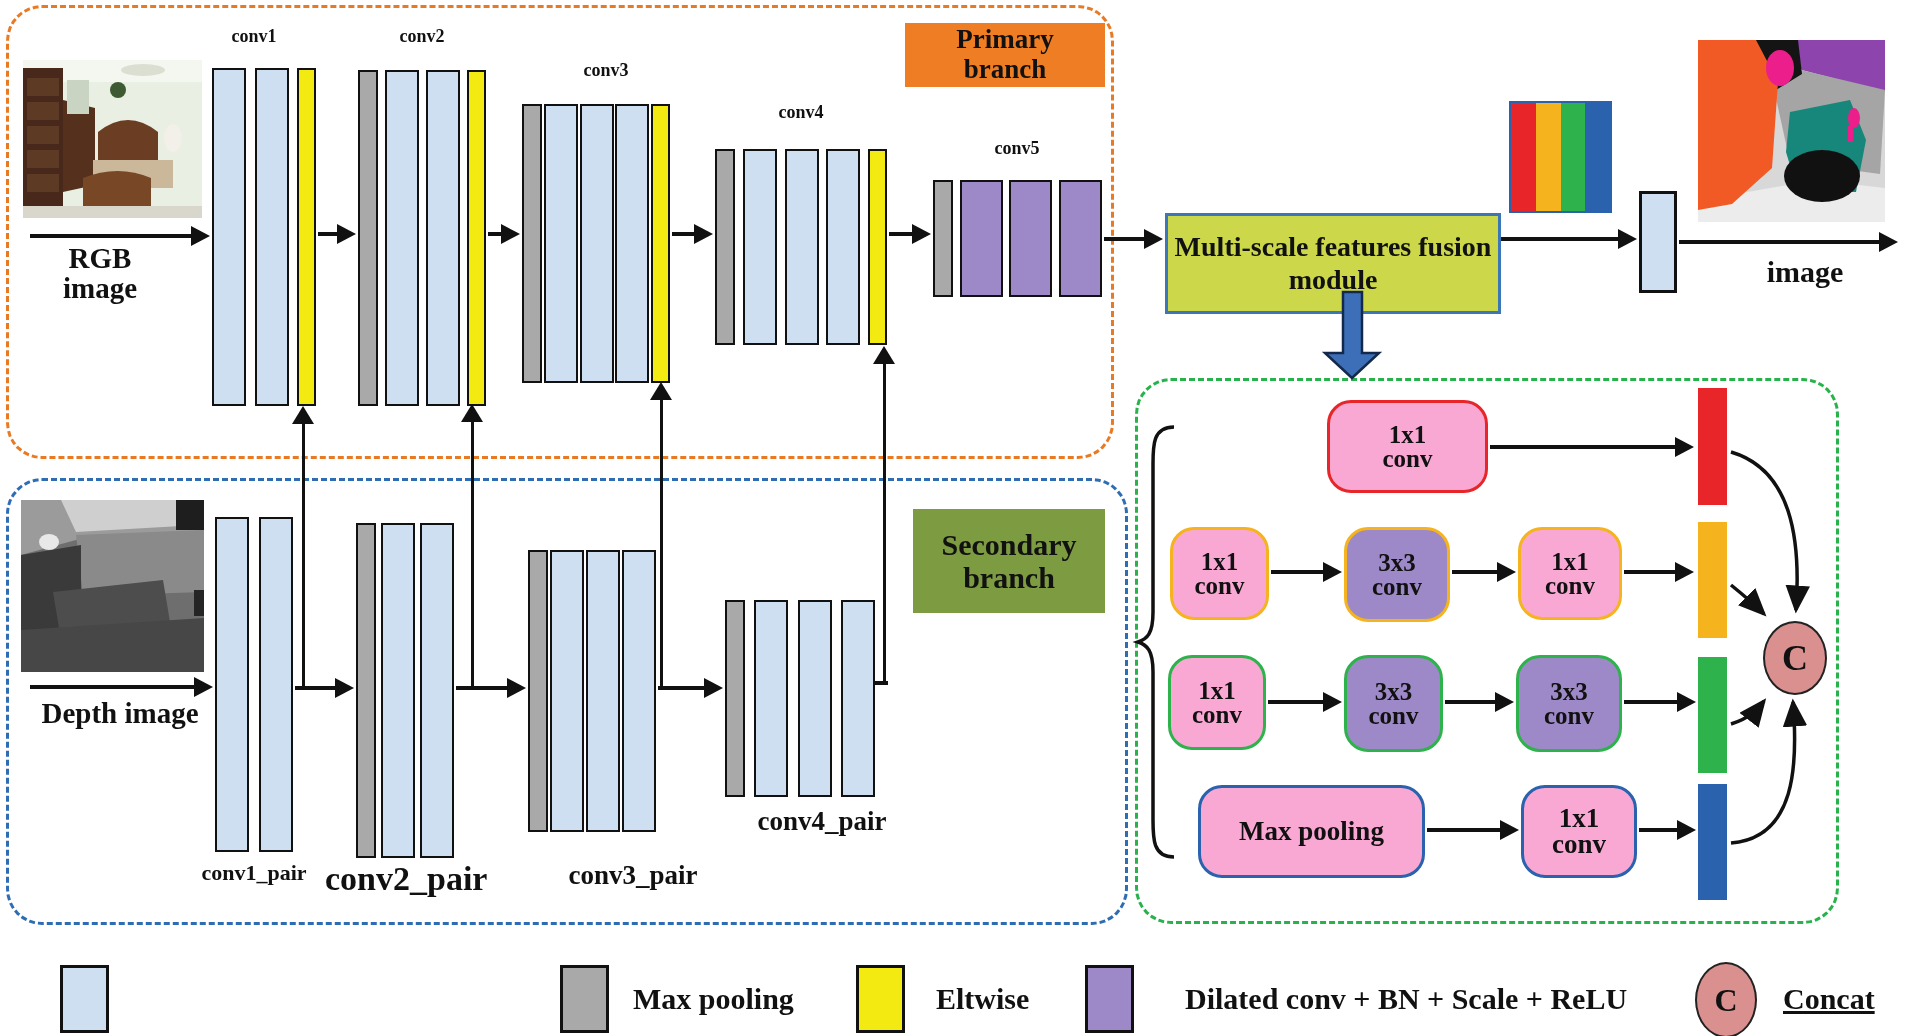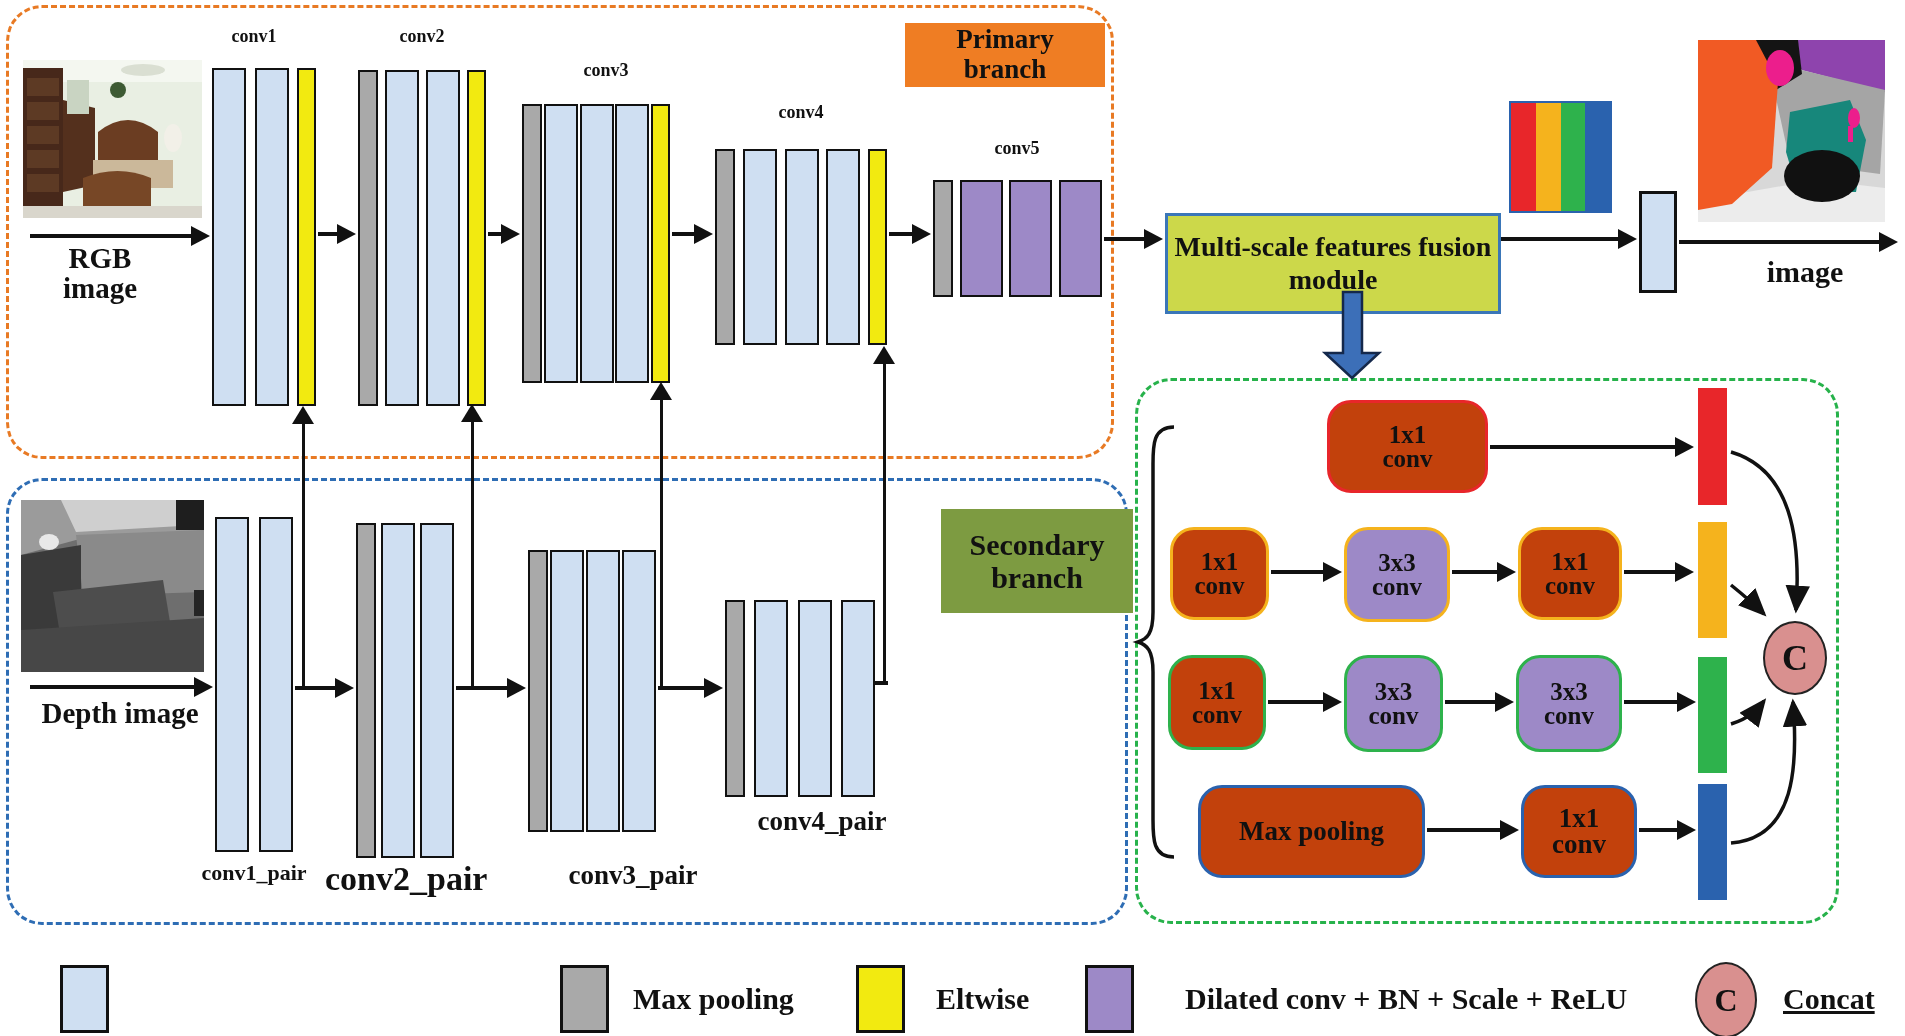--- a/index.html
+++ b/index.html
@@ -48,21 +48,21 @@
      display:flex; align-items:center; justify-content:center;
      font-weight:bold; font-size:28px; text-align:center; white-space:pre-line; line-height:1.15;}
 
   
   .strip{position:absolute; display:flex; border:2px solid var(--c-blue,#2a62ae); box-sizing:border-box;}
   .strip div{flex:1 1 0;}
 
   .postbar{position:absolute; background:var(--c-lightblue,#cfdff2); border:3px solid #111; box-sizing:border-box;}
 
   
-  .node{position:absolute; box-sizing:border-box; border-radius:24px; background:#c2410c;
+  .node{position:absolute; box-sizing:border-box; border-radius:24px; background:#f9a8d4;
         display:flex; align-items:center; justify-content:center;
         font-weight:bold; font-size:25px; text-align:center; white-space:pre-line; line-height:0.95;}
   .node.red{border:3px solid var(--c-red,#e8262a);}
   .node.yellow{border:3px solid var(--c-yellow,#f5b31d);}
   .node.green{border:3px solid var(--c-green,#2eb24c);}
   .node.blue{border:3px solid var(--c-blue,#2a62ae); font-size:27px;}
   .node.fillpurple{background:var(--c-purple,#9d89c7);}
 
   .fbar{position:absolute; width:29px;}
   .fbar.red{background:var(--c-red,#e8262a);}
@@ -83,21 +83,21 @@
 <body>
 
 <div id="canvas">
 
   <div class="region orange" style="left:6px; top:5px; width:1102px; height:448px;"></div>
   <div class="region blue" style="left:6px; top:478px; width:1116px; height:441px;"></div>
   <div class="region green" style="left:1135px; top:378px; width:698px; height:540px;"></div>
 
   <div class="tag primary" style="left:905px; top:23px; width:200px; height:64px;">Primary
 branch</div>
-  <div class="tag secondary" style="left:913px; top:509px; width:192px; height:104px;margin-left:28px;">Secondary
+  <div class="tag secondary" style="left:913px; top:509px; width:192px; height:104px;">Secondary
 branch</div>
 
   <svg class="abs" style="left:23px; top:60px;" width="179" height="158" viewBox="0 0 179 158">
     <rect width="179" height="158" fill="#e9efe3"></rect>
     <rect x="0" y="0" width="179" height="22" fill="#f4f7f0"></rect>
     <ellipse cx="120" cy="10" rx="22" ry="6" fill="#dadfd2"></ellipse>
     <rect x="0" y="8" width="40" height="150" fill="#47281a"></rect>
     <rect x="4" y="18" width="32" height="18" fill="#5d3a24"></rect>
       <rect x="4" y="42" width="32" height="18" fill="#5d3a24"></rect>
     <rect x="4" y="66" width="32" height="18" fill="#5d3a24"></rect>

